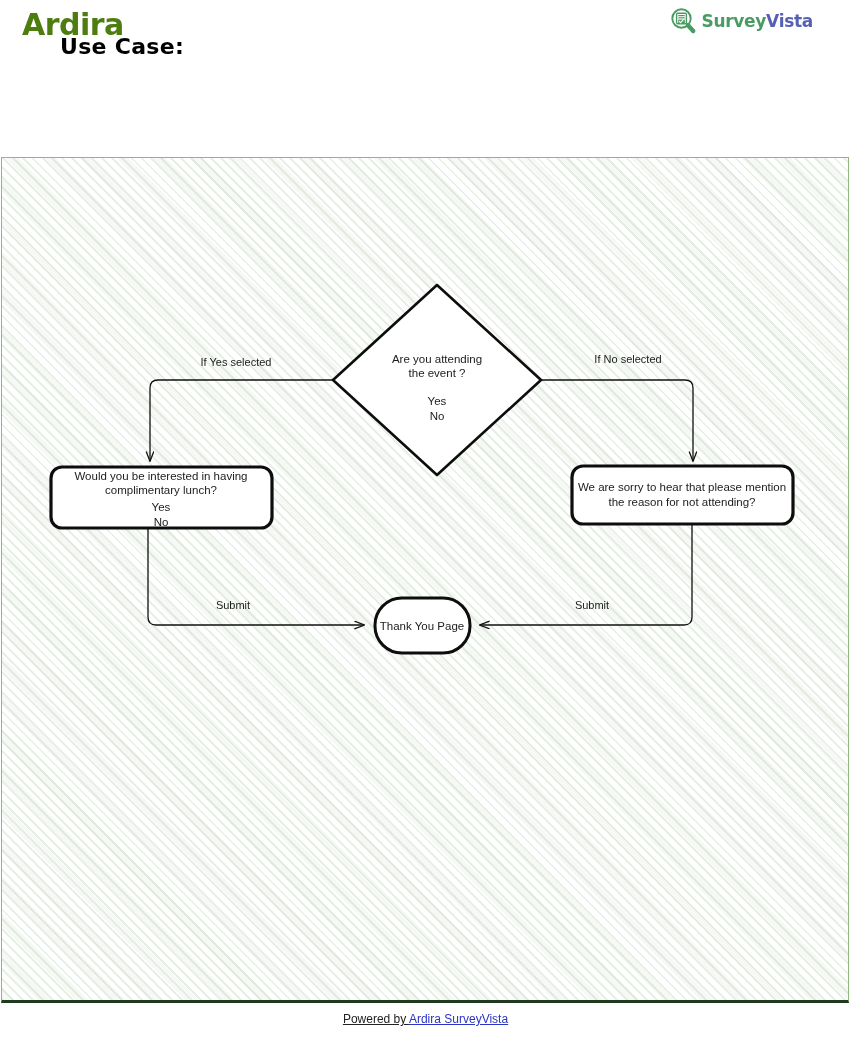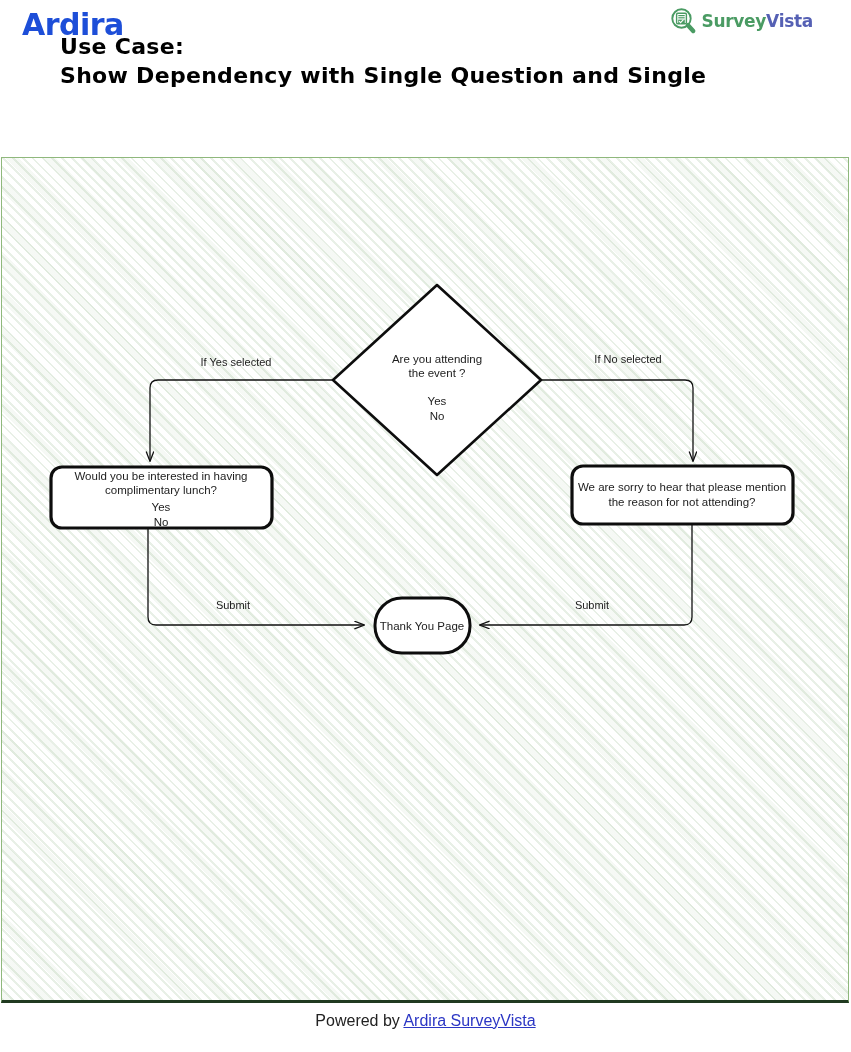--- a/index.html
+++ b/index.html
@@ -26,21 +26,21 @@
   #ardira-logo {
     position: absolute;
     left: 22px; top: 4px;
     width: 140px; height: 42px;
   }
   #ardira-wordmark {
     font-family: "DejaVu Sans", sans-serif;
     font-weight: bold;
     font-size: 30px;
     letter-spacing: -0.5px;
-    color: #1d4ed8;
+    color: #4d7c0f;
     line-height: 42px;
   }
   #surveyvista-logo {
     position: absolute;
     right: 38px; top: 4px;
     height: 34px;
     display: flex;
     align-items: center;
     gap: 3px;
   }
@@ -117,22 +117,23 @@
     stroke-width: 1.3;
   }
 
   
   #footer {
     position: absolute;
     left: 0; top: 1012px;
     width: 851px;
     text-align: center;
     font-family: "Liberation Sans", sans-serif;
-    font-size: 16px;
+    font-size: 12px;
     color: #222222;
+    text-decoration: underline;
   }
   #footer-link {
     color: #2b36c4;
     text-decoration: underline;
     cursor: pointer;
   }
 </style>
 </head>
 <body>
 
@@ -154,21 +155,20 @@
         <line x1="20.0" y1="19.2" x2="25.2" y2="25.0" stroke="#4a9b63" stroke-width="4.4" stroke-linecap="round"></line>
       </svg>
     </span>
     <span id="sv-wordmark">
       <span class="sv-survey">Survey</span><span class="sv-vista">Vista</span>
     </span>
   </div>
 
   <div id="page-title">
     <div>Use Case:</div>
-    <div>Show Dependency with Single Question and Single</div>
   </div>
 </div>
 
 <div id="canvas">
   <svg id="flow-svg" viewBox="0 0 848 846">
     <defs>
       <marker id="arrow" markerWidth="11" markerHeight="11" refX="9.6" refY="4" orient="auto" markerUnits="userSpaceOnUse">
         <path d="M0,0.2 L10,4 L0,7.8" fill="none" stroke="#111111" stroke-width="1.3" stroke-linejoin="miter"></path>
       </marker>
     </defs>

